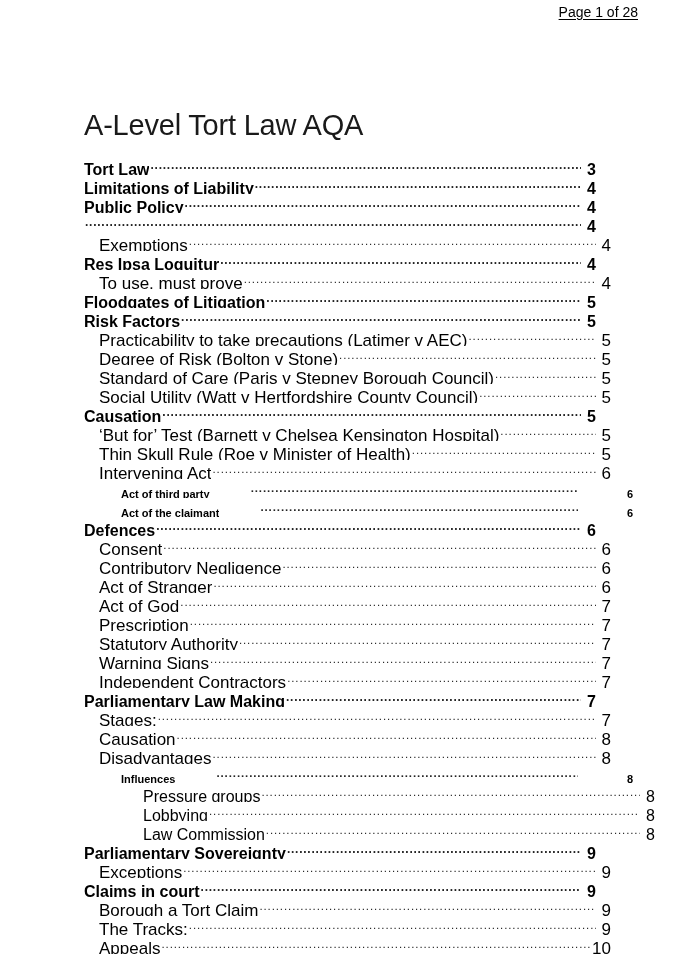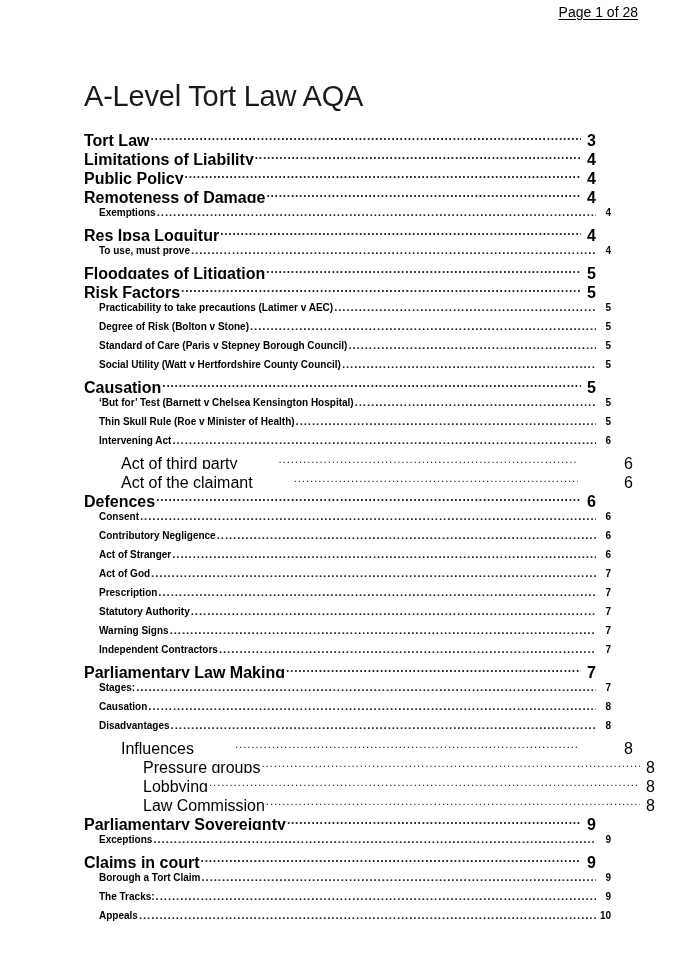--- a/index.html
+++ b/index.html
@@ -38,21 +38,21 @@
     top: 0;
     width: 512px;
   }
 
   .doc-title {
     font-size: 29px;
     font-weight: 400;
     letter-spacing: -0.2px;
     line-height: 34px;
     margin: 0;
-    padding-top: 79px;
+    padding-top: 108px;
     color: #1a1a1a;
     white-space: nowrap;
   }
 
   .toc {
     margin-top: 14px;
   }
 
   
   .toc-row {
@@ -97,28 +97,27 @@
 
   
   .lvl-1 {
     font-size: 16px;
     font-weight: bold;
     padding-left: 0px;
   }
   .lvl-1 .toc-leader::before { font-size: 12px; letter-spacing: 0.75px; }
 
   .lvl-2 {
-    font-size: 10px;
+    font-size: 17px;
+    font-weight: normal;
+    padding-left: 15px;
+  }
+  .lvl-3 {
+    font-size: 11px;
     font-weight: bold;
-    padding-left: 15px;
-    align-items: center;
-  }
-  .lvl-3 {
-    font-size: 16px;
-    font-weight: normal;
     padding-left: 37px;
     gap: 40px;
   }
   .lvl-4 {
     font-size: 16px;
     font-weight: normal;
     padding-left: 59px;
   }
 </style>
 </head>
@@ -142,21 +141,20 @@
         <span class="toc-label">Limitations of Liability</span>
         <span class="toc-leader"></span>
         <span class="toc-page">4</span>
       </div>
       <div class="toc-row lvl-1">
         <span class="toc-label">Public Policy</span>
         <span class="toc-leader"></span>
         <span class="toc-page">4</span>
       </div>
       <div class="toc-row lvl-1">
-        <span class="toc-label">Remoteness of Damage</span>
         <span class="toc-leader"></span>
         <span class="toc-page">4</span>
       </div>
       <div class="toc-row lvl-2">
         <span class="toc-label">Exemptions</span>
         <span class="toc-leader"></span>
         <span class="toc-page">4</span>
       </div>
       <div class="toc-row lvl-1">
         <span class="toc-label">Res Ipsa Loquitur</span>

